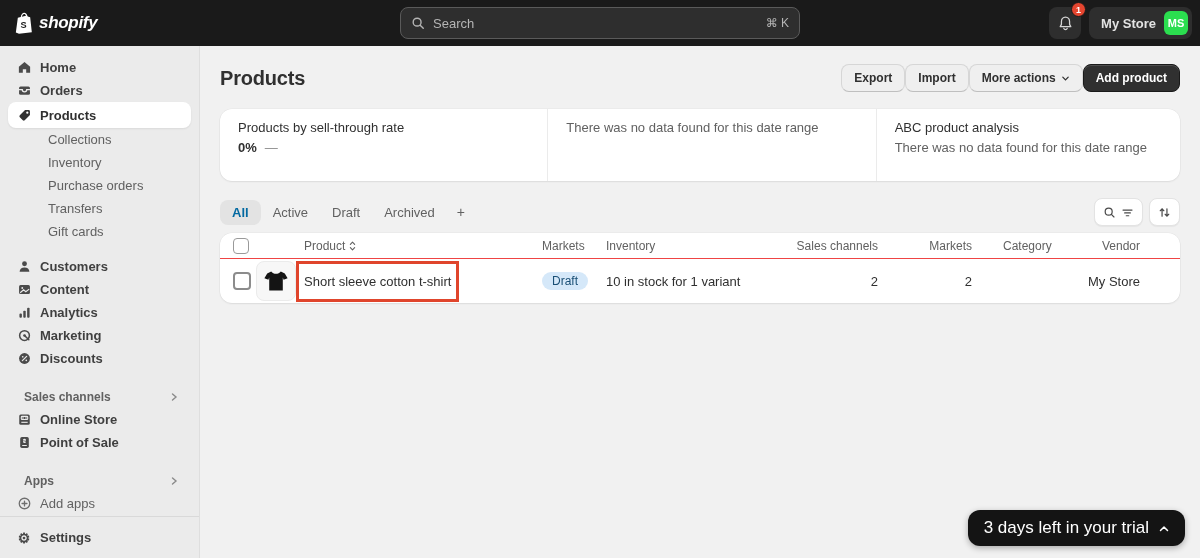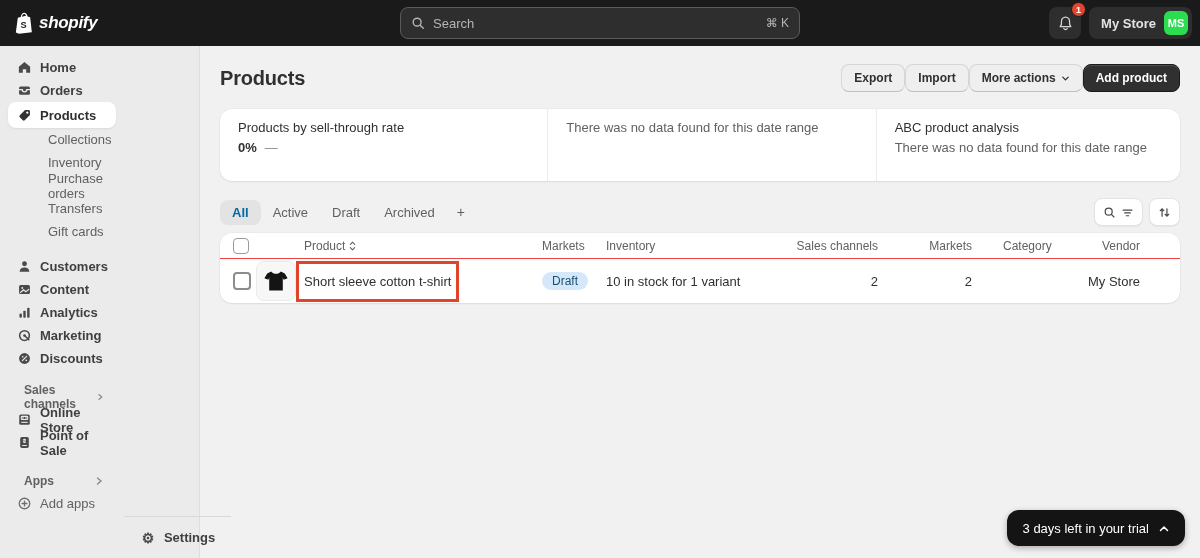--- a/index.html
+++ b/index.html
@@ -26,21 +26,21 @@
   .store-btn { height:32px; background:#2e2e2e; border-radius:8px; display:flex; align-items:center;
     gap:8px; padding:0 4px 0 12px; color:#e3e3e3; font-size:13px; font-weight:600; cursor:pointer; }
   .avatar { width:24px; height:24px; border-radius:6px; background:#2bde4f; color:#fff; font-size:11px;
     font-weight:700; display:flex; align-items:center; justify-content:center; }
 
   
   .bodyrow { display:flex; height:512px; }
 
   
   .sidebar { width:200px; background:#ebebeb; border-right:1px solid #dedede; display:flex;
-    flex-direction:row; font-size:13px; color:#303030; }
+    flex-direction:column; font-size:13px; color:#303030; }
   .nav { padding:10px 8px 0; }
   .nav-item { display:flex; align-items:center; gap:8px; height:23px; padding:0 8px; border-radius:8px;
     color:#3f3f3f; font-weight:600; cursor:pointer; }
   .nav-item .ico { width:16px; display:flex; justify-content:center; color:#4a4a4a; flex:none; }
   .nav-item.active { background:#ffffff; height:26px; box-shadow:0 1px 2px rgba(0,0,0,0.08); color:#303030; }
   .nav-sub { display:flex; align-items:center; height:23px; padding-left:40px; color:#616161;
     font-weight:400; border-radius:8px; cursor:pointer; }
   .gap-md { margin-top:12px; }
   .section-head { display:flex; align-items:center; justify-content:space-between; height:22px;
     padding:0 12px 0 16px; margin-top:16px; color:#616161; font-size:12px; font-weight:600; cursor:pointer; }
@@ -93,21 +93,21 @@
   .vendor-col { text-align:right; padding-right:40px; }
   .thumb { width:40px; height:40px; margin-top:0; border-radius:8px; border:1px solid #ebebeb;
     background:#f7f7f7; display:flex; align-items:center; justify-content:center; overflow:hidden; }
   .badge-info { display:inline-flex; align-items:center; padding:2px 10px; border-radius:10px;
     background:#d5e8f9; color:#1a4f75; font-size:12px; font-weight:500; }
   .annotation-box { position:absolute; left:76px; top:2px; width:163px; height:41px;
     border:3px solid #e0452c; pointer-events:none; }
 
   
   .trial-pill { position:absolute; right:15px; bottom:12px; height:36px; background:#141414; color:#fff;
-    border-radius:12px; display:flex; align-items:center; gap:10px; padding:0 16px; font-size:13px;
+    border-radius:12px; display:flex; align-items:center; gap:10px; padding:0 16px; font-size:17px;
     font-weight:500; cursor:pointer; box-shadow:0 2px 6px rgba(0,0,0,0.3); }
 </style>
 </head>
 <body>
 
 <div class="app">
 
   <div class="topbar">
     <div class="logo">
       <svg width="20" height="22" viewBox="0 0 24 26">

